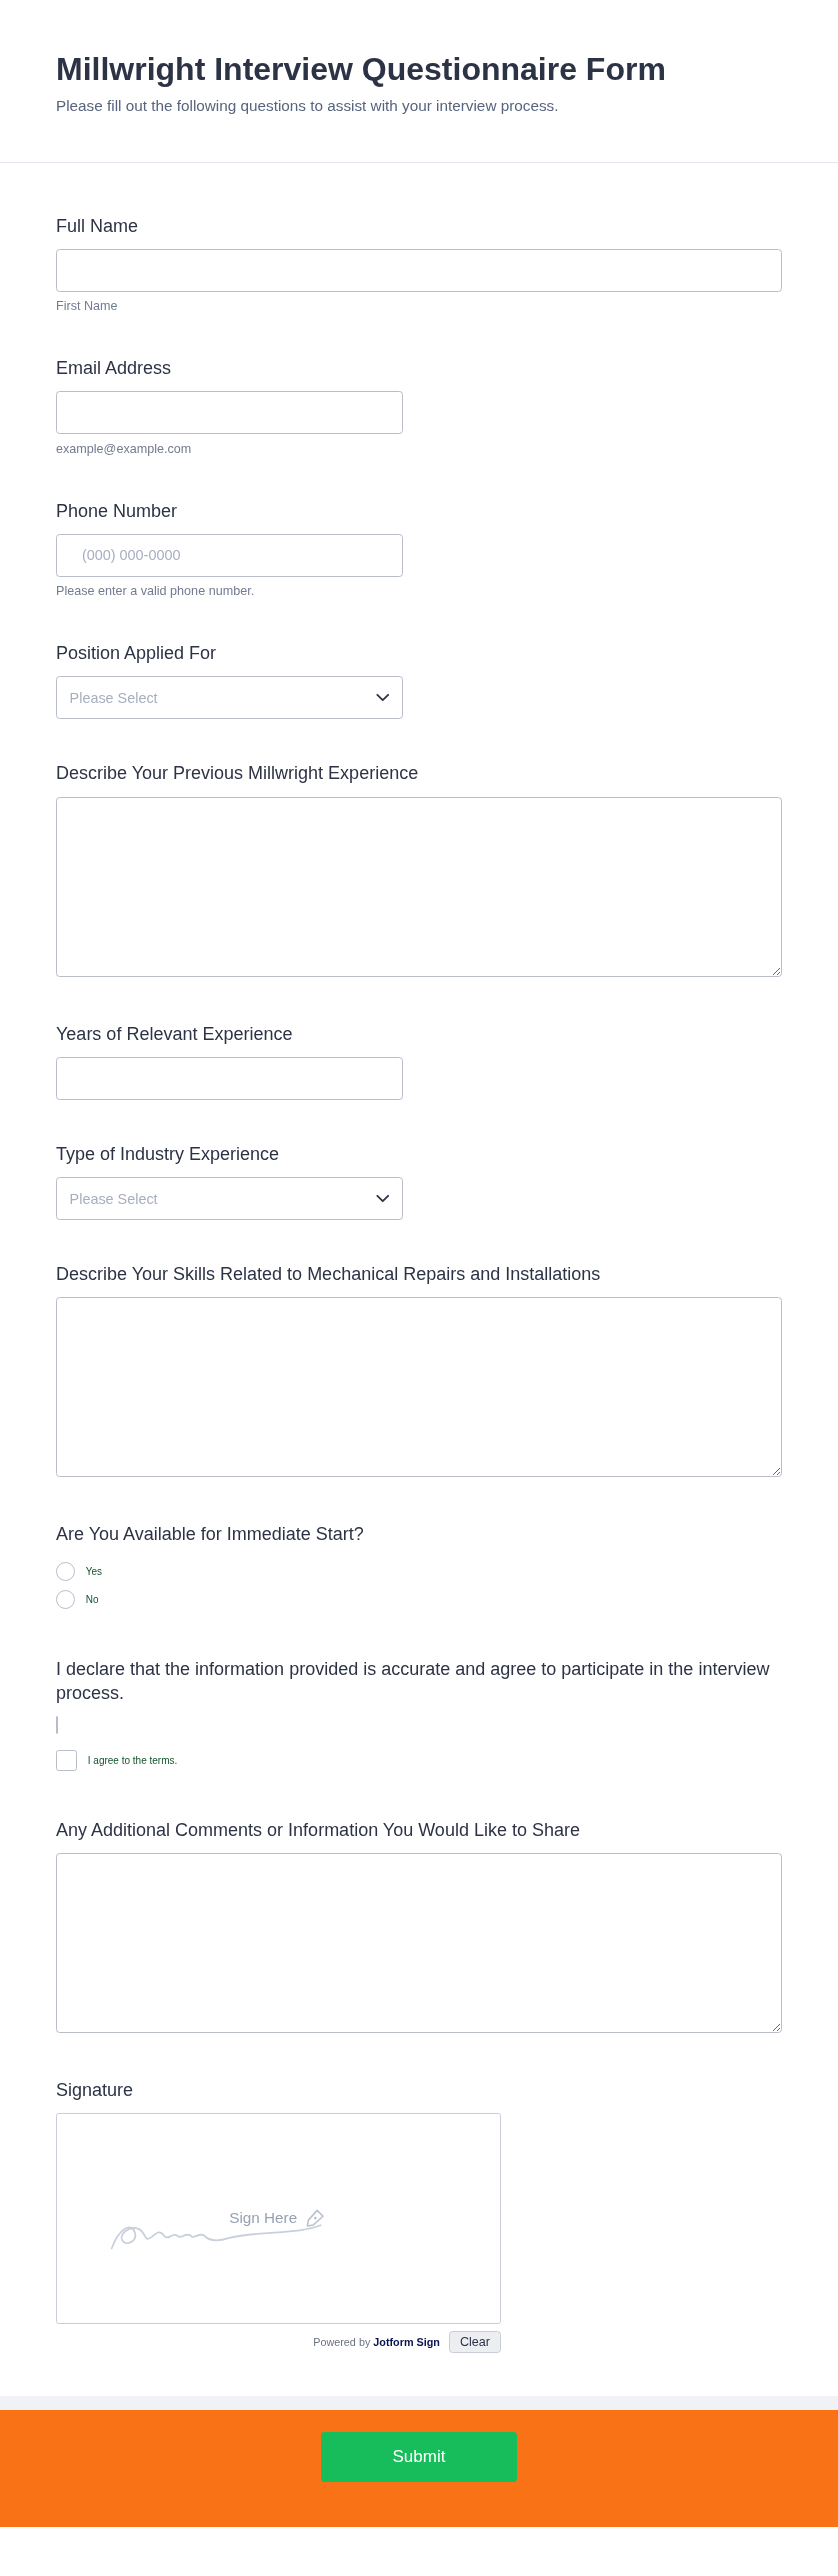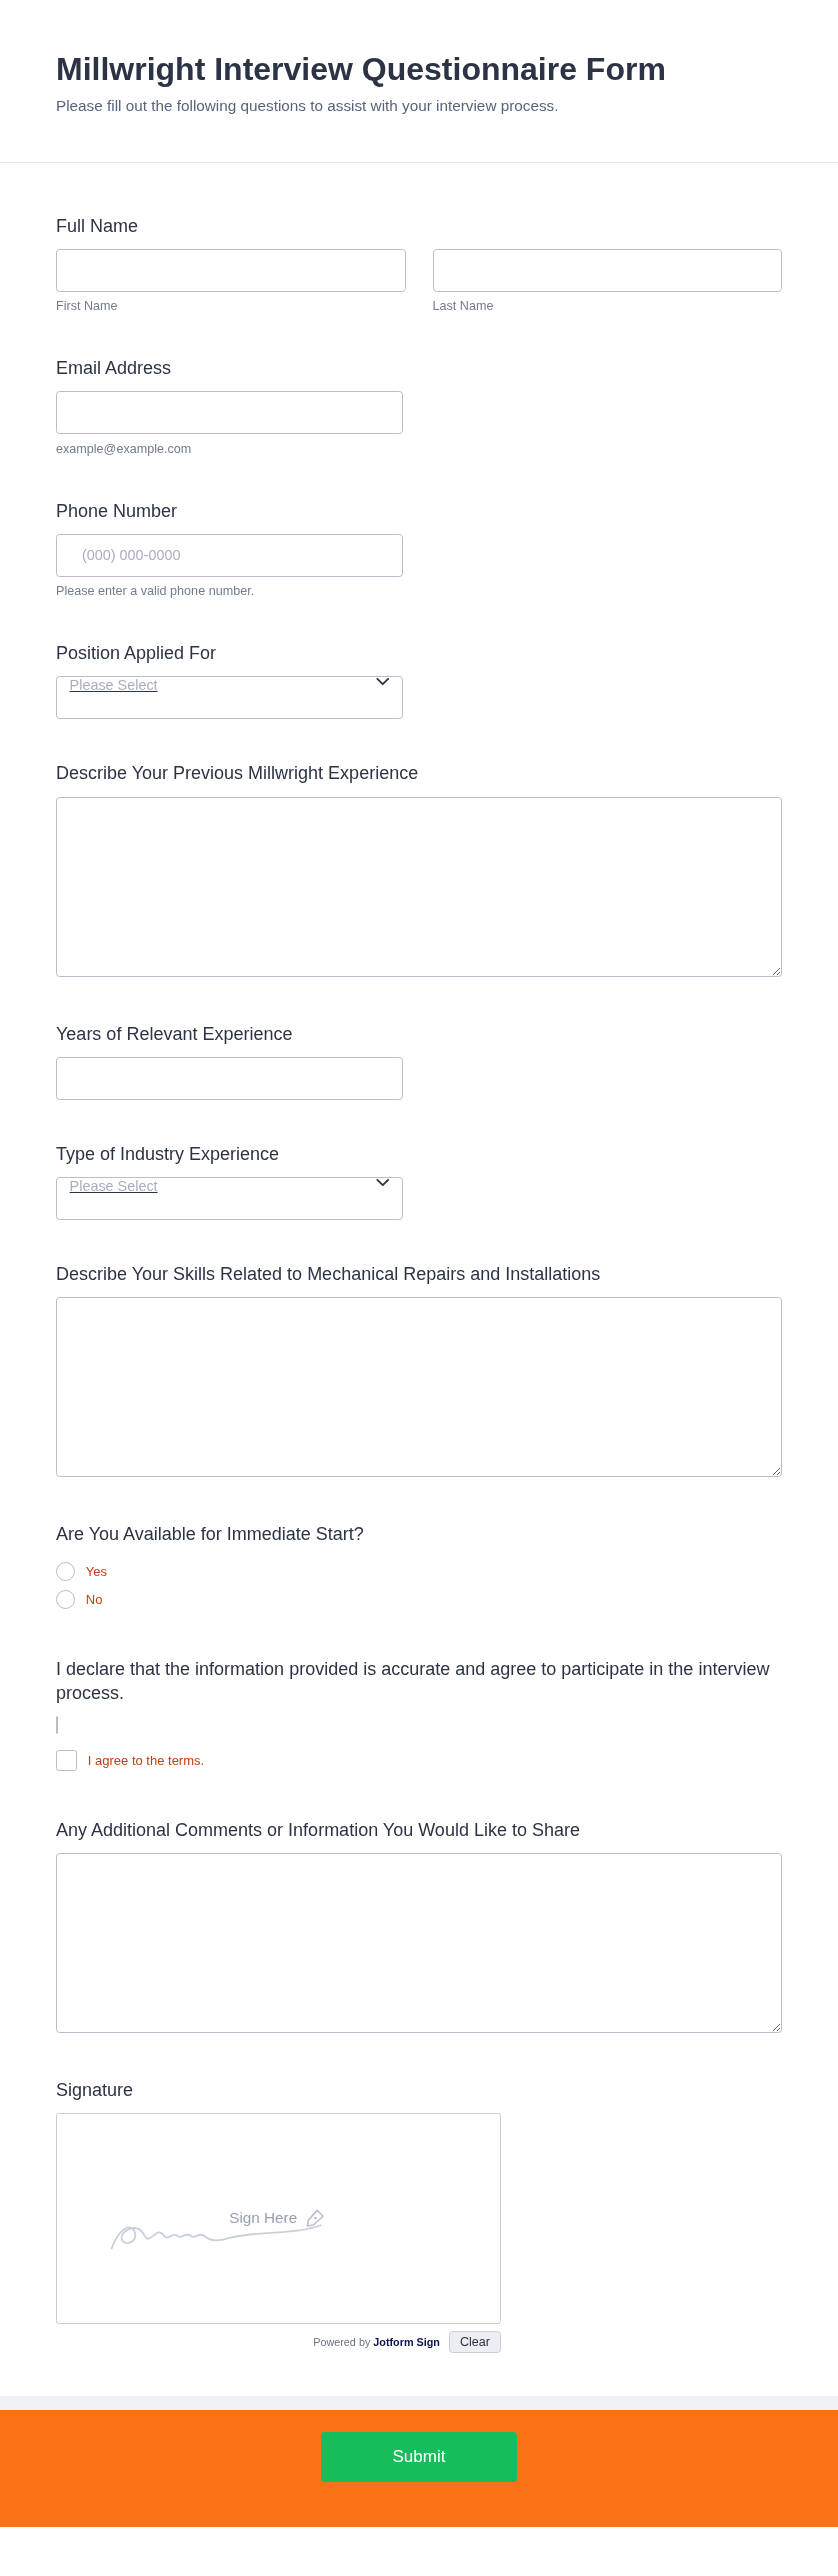--- a/index.html
+++ b/index.html
@@ -83,24 +83,24 @@
     color: #2c3345;
     outline: none;
   }
   .select {
     width: 347px;
     height: 43px;
     border: 0.9px solid #b8bdc9;
     border-radius: 3.6px;
     background: #fff;
     display: flex;
+    align-items: center;
     justify-content: space-between;
     padding: 0 12.6px;
     cursor: pointer;
-    text-decoration: underline;
   }
   .select-value {
     font-size: 14.4px;
     color: #a7aec0;
   }
   
   .opt-row {
     display: flex;
     align-items: center;
     gap: 10.8px;
@@ -114,21 +114,21 @@
     background: #fff;
     flex: 0 0 auto;
   }
   .checkbox {
     width: 21px; height: 21px;
     border: 0.9px solid #b8bdc9;
     border-radius: 2.7px;
     background: #fff;
     flex: 0 0 auto;
   }
-  .opt-label { font-size: 13px; color: #c2410c; }
+  .opt-label { font-size: 10px; color: #14532d; }
   .decl-label {
     font-size: 18px;
     line-height: 24px;
     font-weight: 500;
     color: #2c3345;
     margin-bottom: 12.6px;
     max-width: 726px;
   }
   .lone-check { margin-bottom: 12.6px; }
   
@@ -223,24 +223,20 @@
   <hr class="header-divider">
 
   <main class="content">
 
     <section class="question">
       <div class="q-label">Full Name</div>
       <div class="row">
         <div class="col">
           <input class="text-input" type="text" style="">
           <div class="sublabel">First Name</div>
-        </div>
-        <div class="col">
-          <input class="text-input" type="text" style="">
-          <div class="sublabel">Last Name</div>
         </div>
       </div>
     </section>
 
     <section class="question">
       <div class="q-label">Email Address</div>
       <input class="text-input half" type="text" style="">
       <div class="sublabel">example@example.com</div>
     </section>
 

